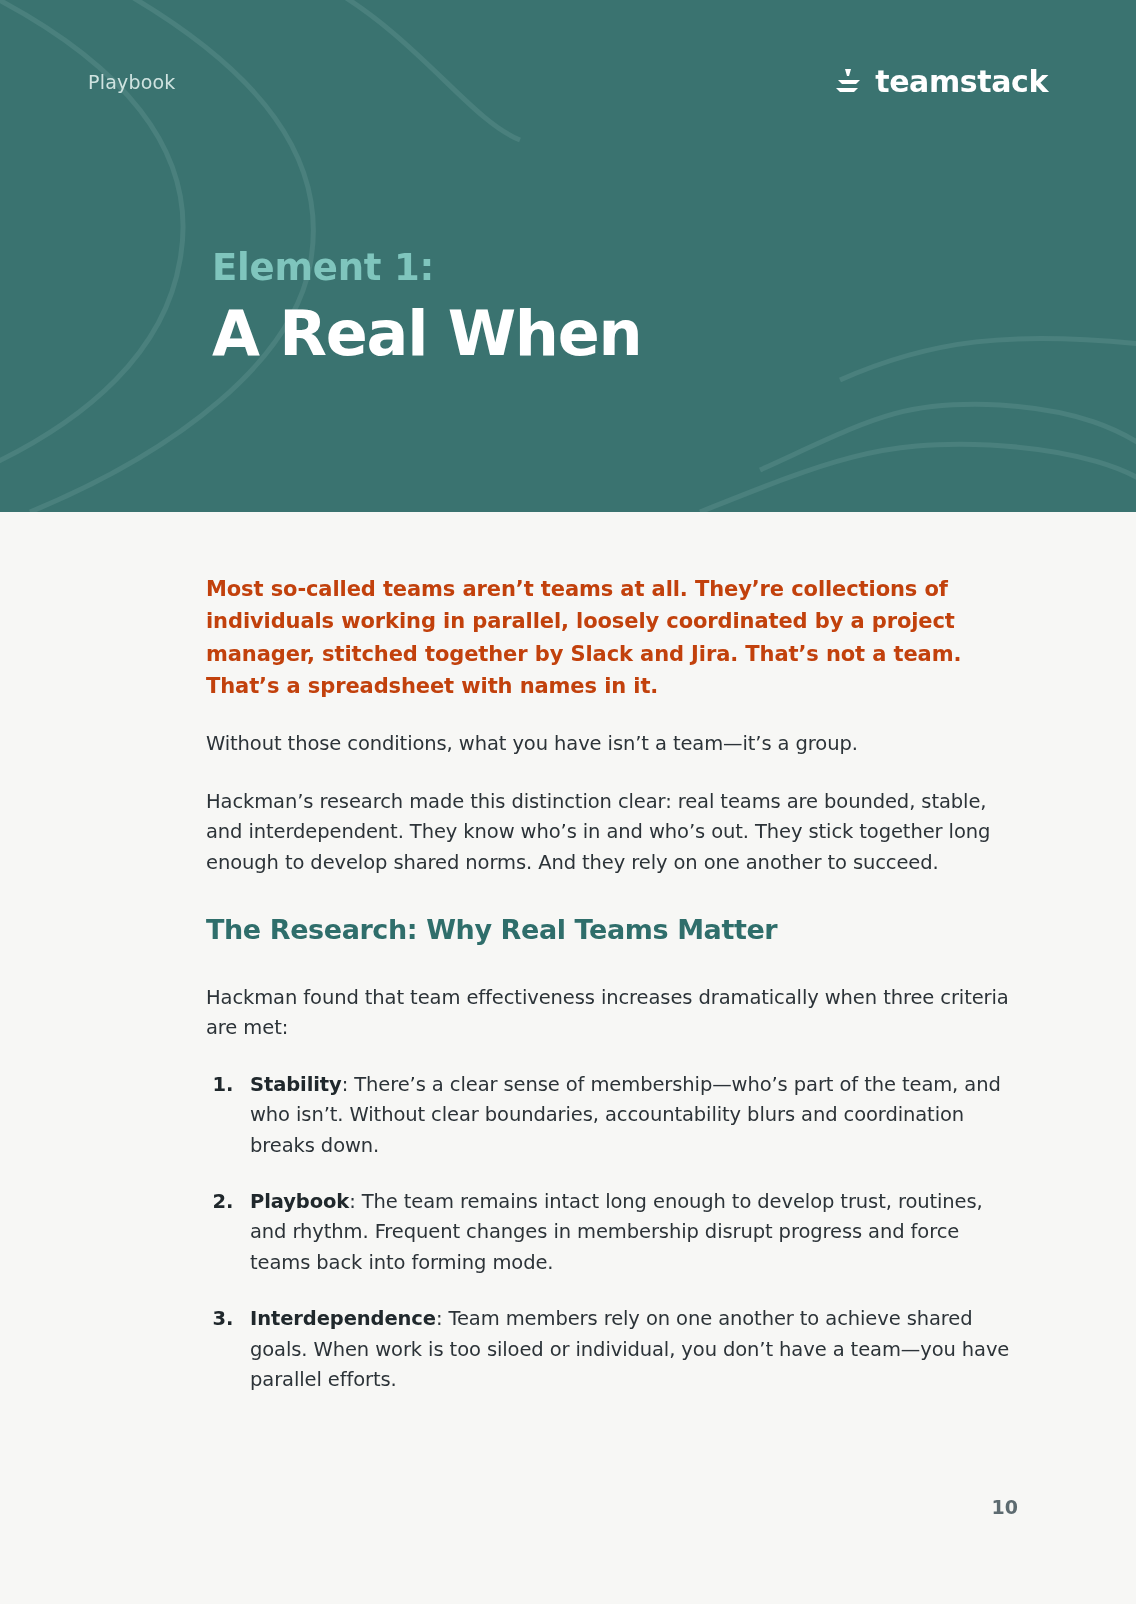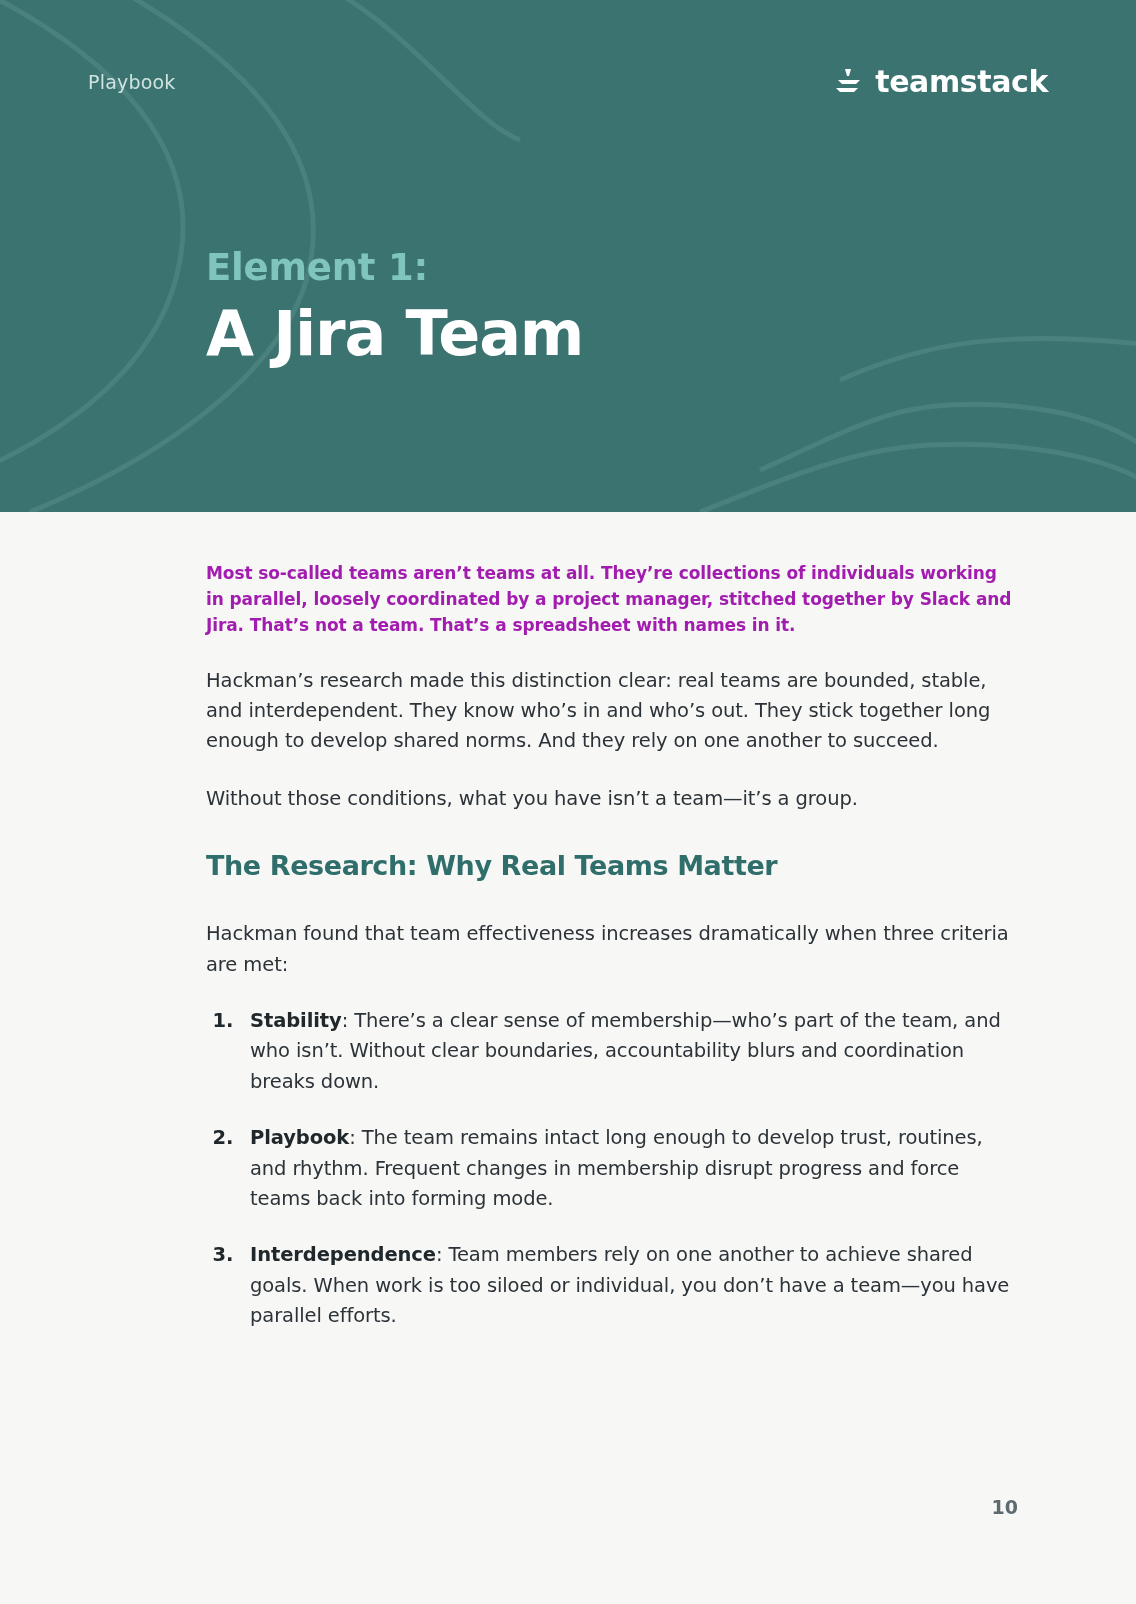--- a/index.html
+++ b/index.html
@@ -52,21 +52,21 @@
   .brand-mark { display: block; }
   .brand-name {
     color: #ffffff;
     font-size: 30px;
     font-weight: bold;
     letter-spacing: -0.4px;
   }
 
   .hero-titles {
     position: absolute;
-    left: 206px;
+    left: 212px;
     top: 248px;
     z-index: 3;
   }
   .element-label {
     color: #7fc5bd;
     font-size: 37px;
     font-weight: bold;
     letter-spacing: -0.2px;
     line-height: 1.1;
   }
@@ -81,26 +81,27 @@
 
   
   .content {
     position: absolute;
     top: 512px;
     left: 0;
     right: 0;
     padding: 48px 118px 0 206px;
   }
   .lead {
-    font-size: 17px;
+    font-size: 21px;
     font-weight: bold;
     line-height: 1.54;
-    color: #a21caf;
+    color: #c2410c;
     letter-spacing: -0.1px;
     max-width: 818px;
+    margin-top: 13px;
   }
   .para {
     margin-top: 27px;
     font-size: 19.5px;
     line-height: 1.56;
     color: #2c3338;
     max-width: 818px;
     letter-spacing: -0.1px;
   }
   .section-head {
@@ -163,28 +164,28 @@
             <path d="M6 14 L28 14 L24 18 L10 18 Z"></path>
             <path d="M13 3 L19 3 L17 10 L15 10 Z"></path>
           </g>
         </svg>
         <span class="brand-name">teamstack</span>
       </div>
     </div>
 
     <div class="hero-titles">
       <div class="element-label">Element 1:</div>
-      <h1 class="hero-title">A Jira Team</h1>
+      <h1 class="hero-title">A Real When</h1>
     </div>
   </div>
 
   <div class="content">
     <p class="lead">Most so-called teams aren’t teams at all. They’re collections of individuals working in parallel, loosely coordinated by a project manager, stitched together by Slack and Jira. That’s not a team. That’s a spreadsheet with names in it.</p>
+    <p class="para">Without those conditions, what you have isn’t a team—it’s a group.</p>
     <p class="para">Hackman’s research made this distinction clear: real teams are bounded, stable, and interdependent. They know who’s in and who’s out. They stick together long enough to develop shared norms. And they rely on one another to succeed.</p>
-    <p class="para">Without those conditions, what you have isn’t a team—it’s a group.</p>
 
     <h2 class="section-head">The Research: Why Real Teams Matter</h2>
     <p class="para tight">Hackman found that team effectiveness increases dramatically when three criteria are met:</p>
 
     <ol class="criteria">
       <li>
         <b>Stability</b><span>: There’s a clear sense of membership—who’s part of the team, and who isn’t. Without clear boundaries, accountability blurs and coordination breaks down.</span>
       </li>
       <li>
         <b>Playbook</b><span>: The team remains intact long enough to develop trust, routines, and rhythm. Frequent changes in membership disrupt progress and force teams back into forming mode.</span>

